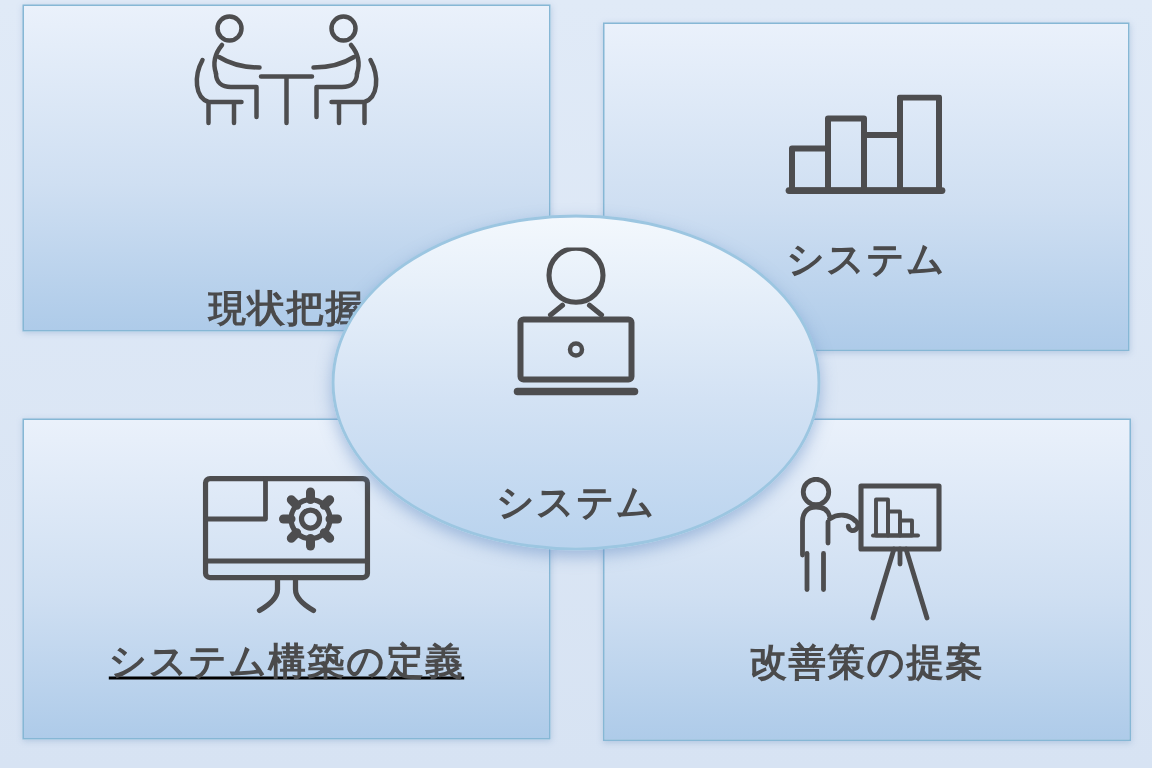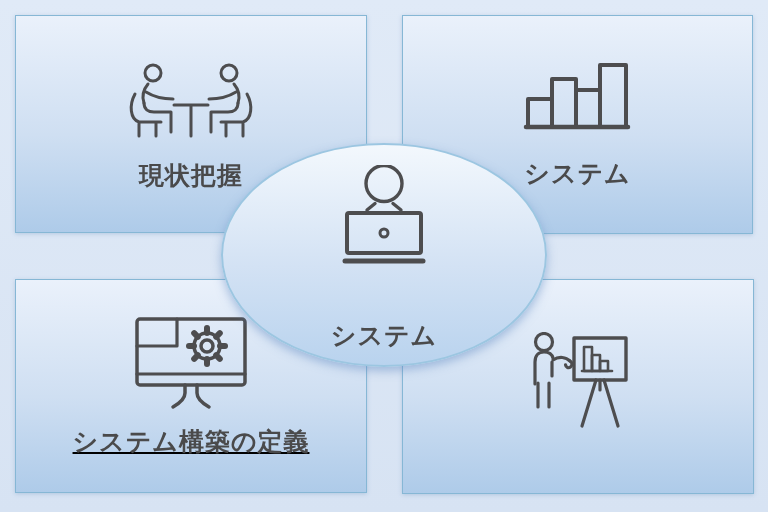--- a/index.html
+++ b/index.html
@@ -13,21 +13,21 @@
     background:linear-gradient(180deg,#e0eaf7 0%,#d7e3f3 100%);
   }
   .card{
     position:absolute;
     background:linear-gradient(180deg,#eaf1fb 0%,#cfdff2 55%,#aecbe9 100%);
     border:1.5px solid #86b7d5;
     box-shadow:0 1px 4px rgba(110,145,190,0.35);
     display:flex;flex-direction:column;align-items:center;justify-content:center;
     box-sizing:border-box;
   }
-  .card-tl{left:15px;top:15px;width:352px;height:218px;}
+  .card-tl{left:15px;top:3px;width:352px;height:218px;justify-content:space-between;}
   .card-tr{left:402px;top:15px;width:351px;height:219px;}
   .card-bl{left:15px;top:279px;width:352px;height:214px;text-decoration:underline;}
   .card-br{left:402px;top:279px;width:352px;height:215px;}
   .icon-wrap{display:flex;align-items:center;justify-content:center;}
   .card-tl .icon-wrap{height:88px;margin-bottom:16px;}
   .card-tr .icon-wrap{height:72px;margin-bottom:26px;}
   .card-bl .icon-wrap{height:98px;margin-bottom:14px;}
   .card-br .icon-wrap{height:100px;margin-bottom:12px;}
   .card-label{
     color:#4a4a4b;font-weight:bold;font-size:25px;letter-spacing:1px;
@@ -135,20 +135,21 @@
         <rect class="stroke" stroke-width="2.6" x="58" y="15" width="8" height="24"></rect>
         <rect class="stroke" stroke-width="2.6" x="66" y="23" width="8" height="16"></rect>
         <rect class="stroke" stroke-width="2.6" x="74" y="29" width="8" height="10"></rect>
         <path class="stroke" stroke-width="2.6" d="M56,39 H86"></path>
 
         <path class="stroke" stroke-width="3.2" d="M70,48 L56,94"></path>
         <path class="stroke" stroke-width="3.2" d="M78,48 L92,94"></path>
         <path class="stroke" stroke-width="3.2" d="M74,48 V58"></path>
       </svg>
     </div>
+    <div class="card-label">改善策の提案</div>
   </section>
 
   <div class="ellipse">
     <div class="icon-wrap">
       <svg width="84" height="100" viewBox="0 0 84 100">
         <circle class="stroke" stroke-width="3.4" cx="42" cy="18.5" r="18"></circle>
         <path class="stroke" stroke-width="3.4" d="M25,45 L33,38.5"></path>
         <path class="stroke" stroke-width="3.4" d="M59,45 L51,38.5"></path>
         <rect class="stroke" stroke-width="4" x="5" y="48" width="74" height="40" rx="2"></rect>
         <circle class="stroke" stroke-width="3" cx="42" cy="68" r="4"></circle>

